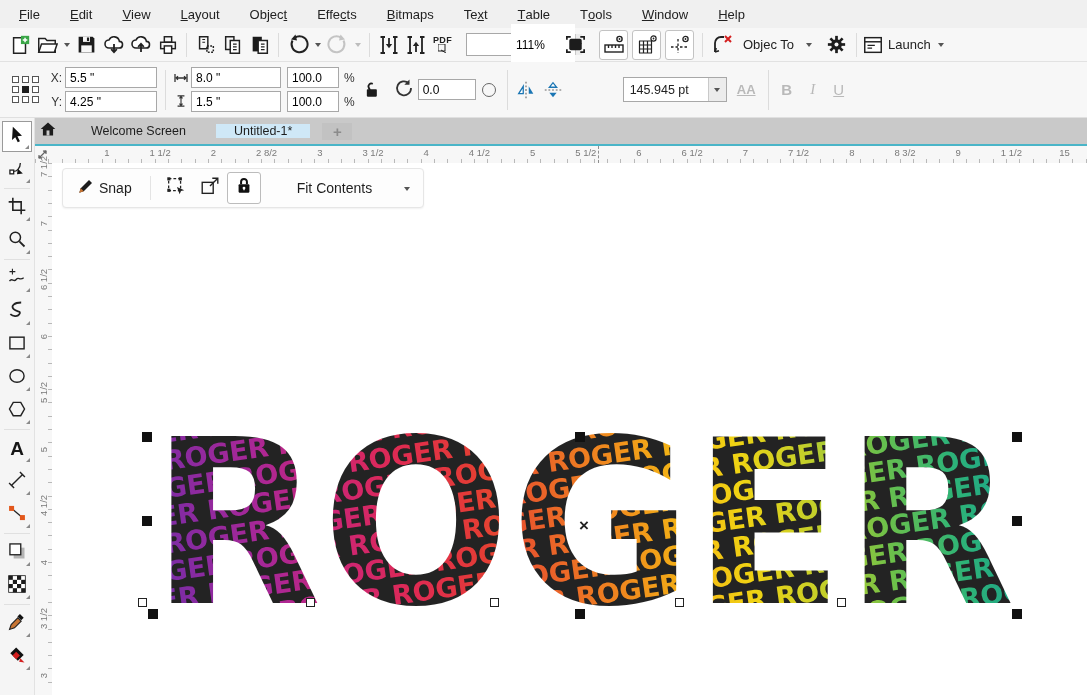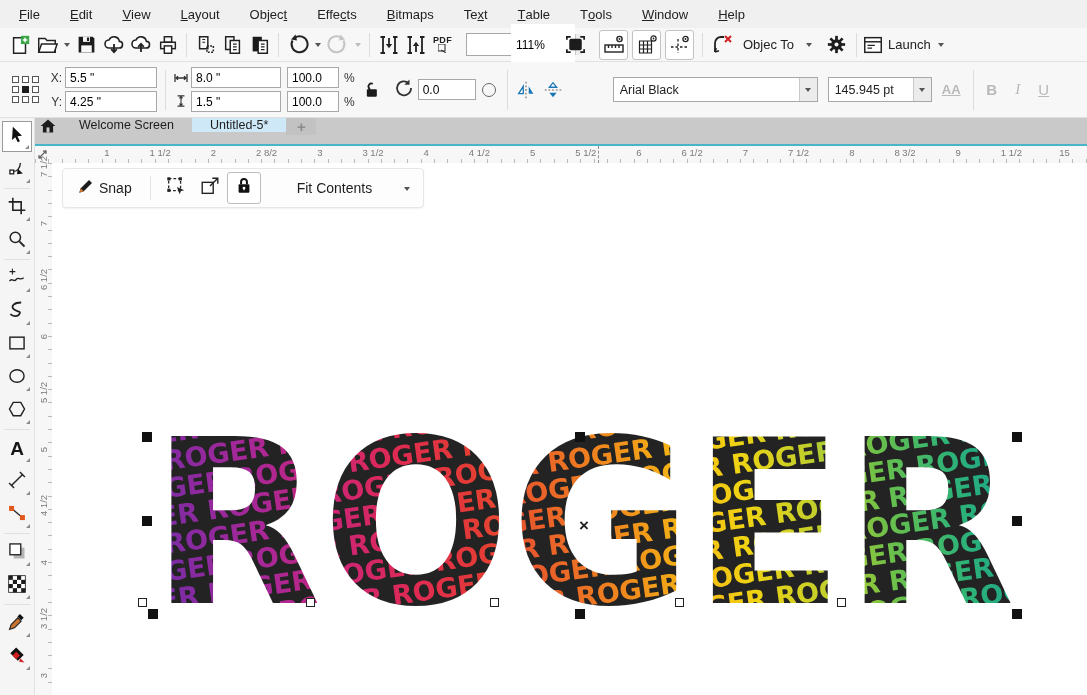--- a/index.html
+++ b/index.html
@@ -37,21 +37,21 @@
   .fld{height:21px;border:1px solid #a8a8a8;background:#fff;font:12px "Liberation Sans",sans-serif;
        padding:0 4px;box-sizing:border-box;outline:none;}
   .pct{font-size:12px;color:#333;padding-left:2px;}
   .posgrid{display:grid;grid-template-columns:repeat(3,7px);grid-template-rows:repeat(3,7px);gap:3px;margin:0 6px;}
   .posgrid i{border:1px solid #555;background:#fff;box-sizing:border-box;}
   .posgrid i.c{background:#1c1c1c;border-color:#1c1c1c;}
   .gray{color:#b9b9b9;}
   .biu{font-size:15px;width:26px;text-align:center;color:#b9b9b9;}
   .circle-ic{width:12px;height:12px;border:1.6px solid #666;border-radius:50%;margin:0 6px;}
   
-  #tabbar{position:absolute;left:35px;top:118px;right:0;height:26px;background:#c9c9c9;display:flex;align-items:flex-start;}
+  #tabbar{position:absolute;left:35px;top:118px;right:0;height:26px;background:#c9c9c9;display:flex;align-items:center;gap:12px;}
   #accentline{position:absolute;left:35px;top:144px;right:0;height:2px;background:#4ab5c8;}
   .tab{display:flex;align-items:center;padding:0 18px;font-size:12.5px;color:#1d1d1d;}
   .tab.active{background:#cfe8f7;}
   .newtab{width:30px;display:flex;align-items:center;justify-content:center;background:#c2c2c2;
           color:#8b8b8b;font-size:15px;font-weight:bold;}
   .homebtn{width:26px;display:flex;align-items:center;justify-content:center;}
   
   #hruler{position:absolute;left:35px;top:146px;right:0;height:17px;background:#f7f7f7;border-bottom:1px solid #d8d8d8;}
   #hruler .ticks{position:absolute;left:0;right:0;bottom:0;height:4px;
     background:repeating-linear-gradient(to right,#b9b9b9 0 1px,transparent 1px 13.3px);}
@@ -400,24 +400,20 @@
     <div class="tbtn">
         <span>
       <svg width="22" height="22" viewBox="0 0 24 24">
             <path d="M3 12h18" stroke="#666" stroke-width="1.2" stroke-dasharray="2 2"></path>
             <path d="M8 9h8L12 4z" fill="#fff" stroke="#1b76b4" stroke-width="1.4"></path>
             <path d="M8 15h8l-4 5z" fill="#1b76b4"></path>
           </svg>
         </span>
     </div>
     <div style="width:46px;"></div>
-    <div class="combo" style="width:205px;height:25px;">
-      <span style="flex:1;font-size:12.5px;padding:0 6px;">Arial Black</span>
-      <span class="cbtn"></span>
-    </div>
     <div class="combo" style="width:104px;height:25px;margin-left:10px;">
       <span style="flex:1;font-size:12.5px;padding:0 6px;">145.945 pt</span>
       <span class="cbtn"></span>
     </div>
     <div class="tbtn gray" style="margin-left:6px;font-size:13px;font-weight:bold;">
       <span style="text-decoration:underline;">AA</span>
     </div>
     <div class="sep" style="height:40px;margin-left:8px;"></div>
     <div class="biu" style="font-weight:bold;">B</div>
     <div class="biu" style="font-style:italic;font-family:'Liberation Serif',serif;">I</div>
@@ -426,21 +422,21 @@
 
   <div id="tabbar">
     <div class="homebtn">
         <span>
       <svg width="18" height="16" viewBox="0 0 24 22">
             <path d="M2 11L12 2l10 9h-3v9H5v-9H2z" fill="#1c1c1c"></path>
             <rect x="10" y="13" width="4" height="7" fill="#c9c9c9"></rect>
           </svg></span>
     </div>
     <div class="tab">Welcome Screen</div>
-    <div class="tab active">Untitled-5*</div>
+    <div class="tab active">Untitled-1*</div>
     <div class="newtab">+</div>
   </div>
   <div id="accentline"></div>
 
   <div id="hruler">
     <div class="ticks"></div>
     <div class="hdash" style="left:563px;"></div>
     <span class="rcorner">
       <svg width="13" height="13" viewBox="0 0 14 14" stroke="#666" stroke-width="1.3" fill="none">
           <path d="M3 11L11 3M3 11l.3-3.5M3 11l3.5-.3M11 3l-.3 3.5M11 3l-3.5.3"></path>

